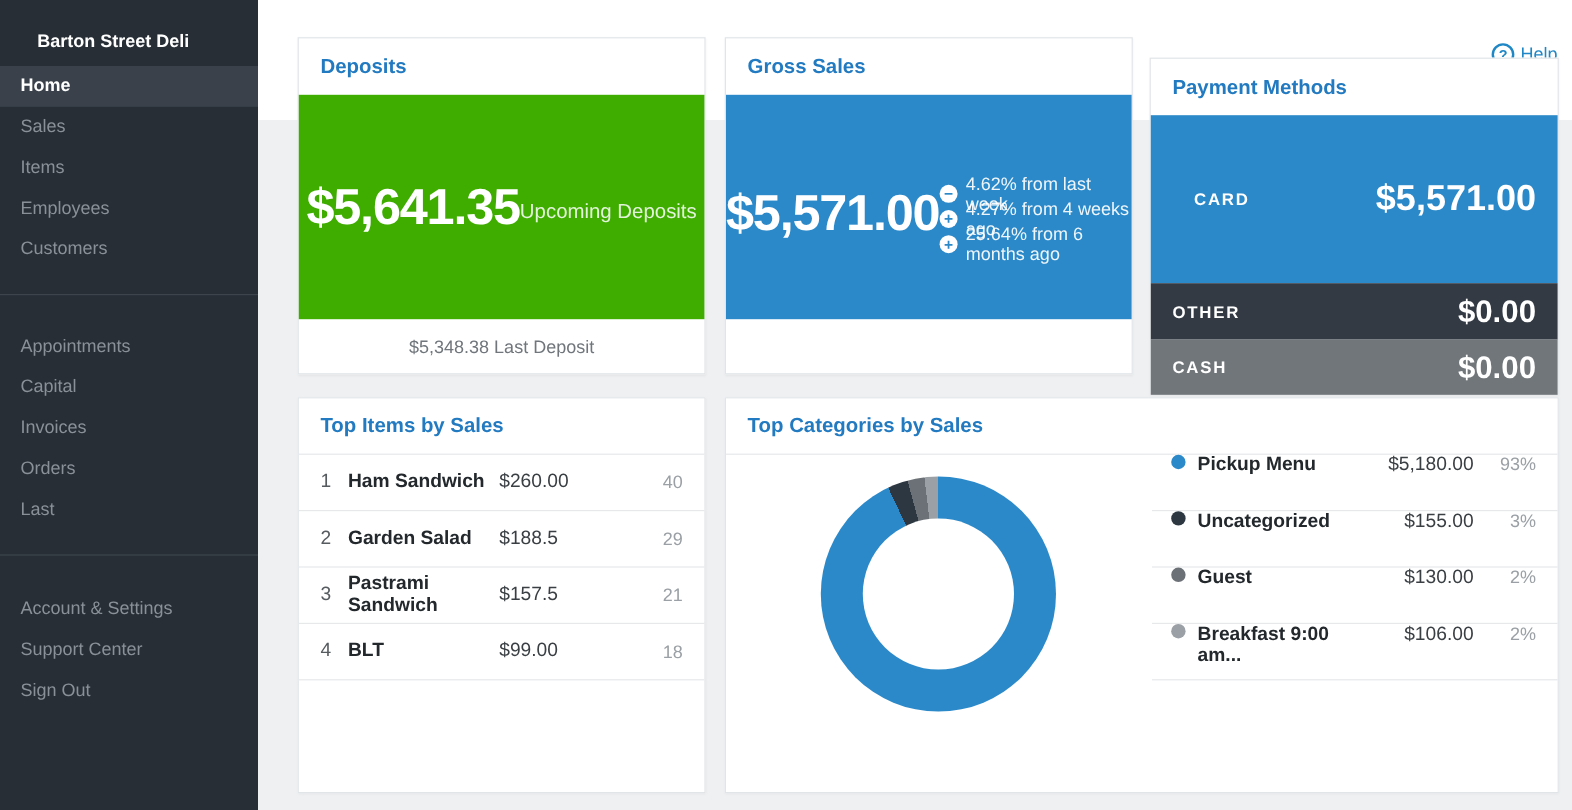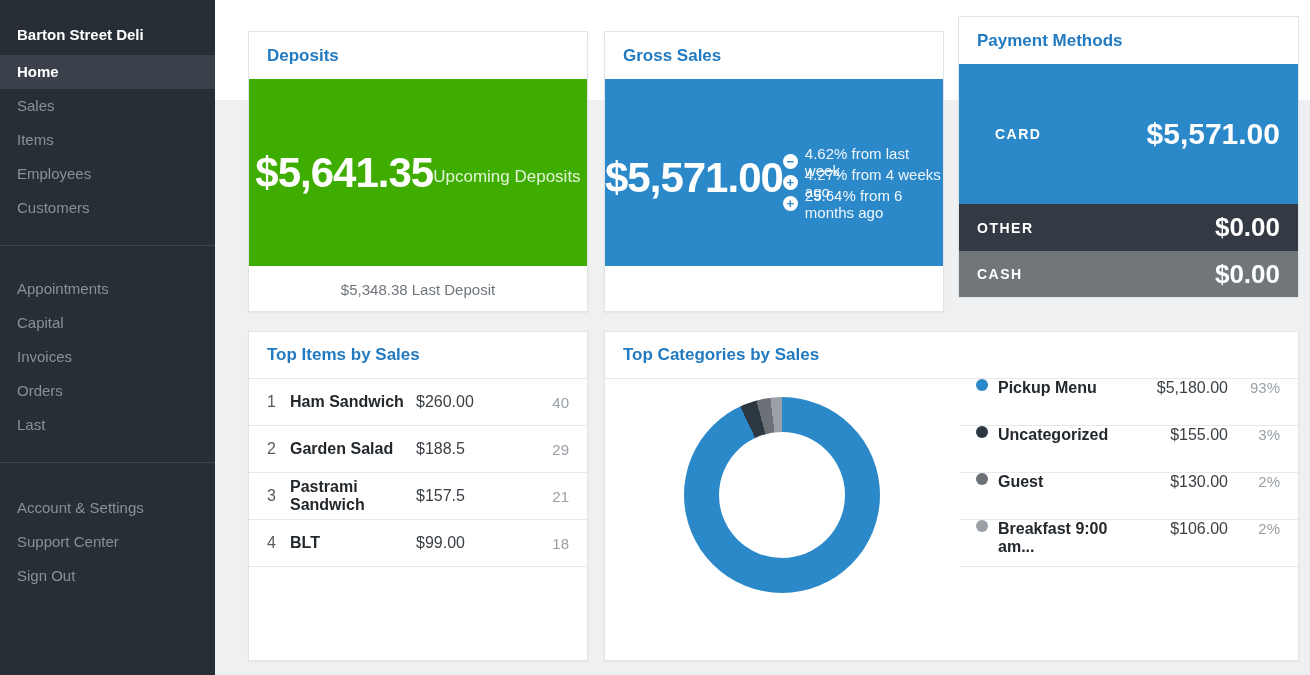--- a/index.html
+++ b/index.html
@@ -9,42 +9,42 @@
     --green:#3fad00; --blue:#2b89c9; --dark:#333a44; --cash-gray:#71767b;
     --text-dark:#23282d; --text-mid:#3a3f44; --text-gray:#70767c; --text-light:#9aa0a5;
     --row-divider:#e6e8ea;
   }
   *{margin:0;padding:0;box-sizing:border-box;}
   body{font-family:"Liberation Sans", sans-serif;}
   .viewport{position:relative;width:1310px;height:675px;overflow:hidden;background:#fff;}
 
   
   .sidebar{position:absolute;left:0;top:0;width:215px;height:675px;background:var(--sidebar-bg);}
-  .biz-name{padding:26px 17px 12px 17px;color:var(--sidebar-text);font-size:15px;font-weight:bold;}
+  .biz-name{padding:26px 17px 12px 31px;color:var(--sidebar-text);font-size:15px;font-weight:bold;}
   .nav-item{height:34px;line-height:34px;padding:0 17px;font-size:15px;color:var(--sidebar-muted);cursor:pointer;}
   .nav-item.active{background:var(--sidebar-active-bg);color:var(--sidebar-text);font-weight:bold;}
   .side-divider{height:1px;background:var(--sidebar-divider);margin-top:20px;}
   .nav-group{padding-top:26px;}
   .nav-group.last{padding-top:28px;}
 
   
   .main{position:absolute;left:215px;top:0;right:0;bottom:0;background:var(--page-bg);}
   .topbar{height:100px;background:#ffffff;position:relative;}
   .help{position:absolute;right:12px;top:36px;display:flex;align-items:center;gap:5px;color:var(--help-blue);font-size:15px;cursor:pointer;}
   .help-circle{width:19px;height:19px;border-radius:50%;border:2px solid var(--help-blue);display:flex;align-items:center;justify-content:center;font-size:12px;font-weight:bold;}
 
   .card{position:absolute;background:#fff;border:1px solid var(--card-border);box-shadow:0 1px 2px rgba(0,0,0,.05);}
   .card-header{height:47px;display:flex;align-items:center;padding:0 18px;}
   .card-title{color:var(--title-blue);font-size:17px;font-weight:bold;cursor:pointer;}
   .card-header.underlined{border-bottom:1px solid var(--row-divider);}
 
   
   .card.deposits{left:33px;top:31px;width:340px;height:281px;}
   .card.gross{left:389px;top:31px;width:340px;height:281px;}
-  .card.payment{left:743px;top:16px;width:341px;height:281px;}
+  .card.payment{left:743px;top:48px;width:341px;height:281px;}
 
   .big-block{height:187px;display:flex;flex-direction:row;align-items:center;justify-content:center;color:#fff;}
   .big-block.green{background:var(--green);}
   .big-block.blue{background:var(--blue);padding-top:10px;}
   .big-amount{font-size:42px;font-weight:bold;letter-spacing:-1px;}
   .big-caption{font-size:17px;color:rgba(255,255,255,.85);margin-top:8px;}
   .card-footer{height:46px;display:flex;align-items:center;justify-content:center;color:var(--text-gray);font-size:15px;}
 
   .changes{margin:10px auto 0;width:fit-content;}
   .change-line{display:flex;align-items:center;gap:7px;font-size:15px;color:rgba(255,255,255,.92);height:21px;}

